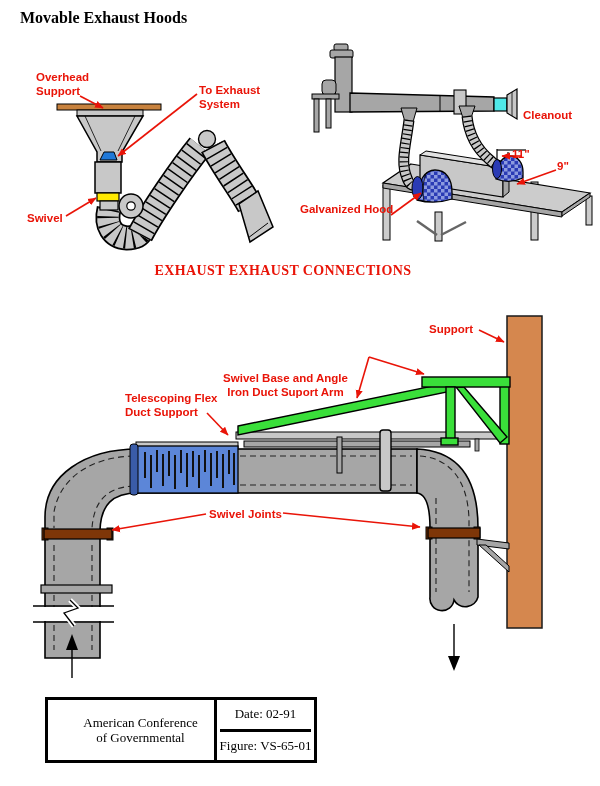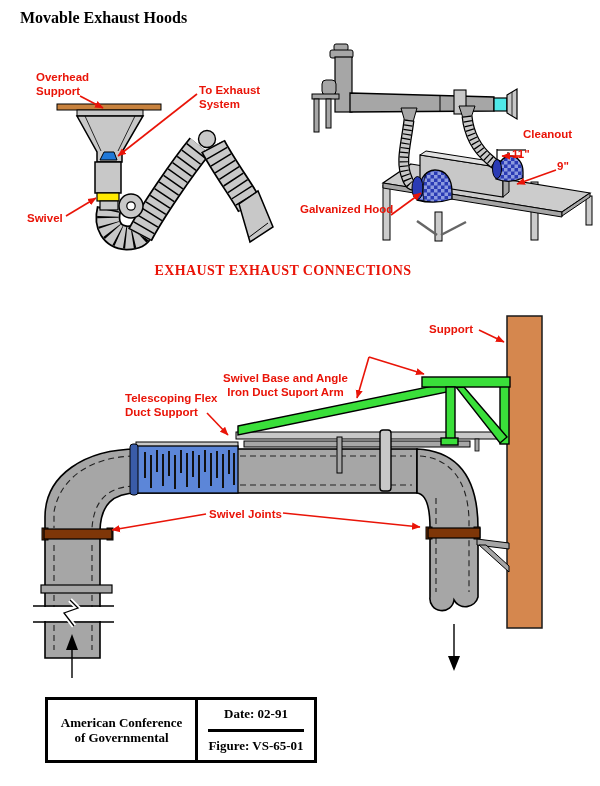--- a/index.html
+++ b/index.html
@@ -5,22 +5,22 @@
   html,body{margin:0;padding:0;background:#fff;}
   body{width:600px;height:786px;position:relative;font-family:"Liberation Sans",sans-serif;overflow:hidden;}
   .stage{position:absolute;left:0;top:0;width:600px;height:580px;}
   svg.draw{position:absolute;left:0;top:0;}
   .page-title{position:absolute;left:20px;top:9px;font:bold 16px "Liberation Serif",serif;color:#000;}
   .heading{position:absolute;left:0;top:263px;width:566px;text-align:center;
            font:bold 14px "Liberation Serif",serif;letter-spacing:.4px;color:var(--label-red);}
   .lbl{position:absolute;color:var(--label-red);font-weight:bold;font-size:11.5px;line-height:14px;}
   .lbl.ctr{text-align:center;}
   .tblock{position:absolute;left:45px;top:697px;width:272px;height:66px;border:3px solid #000;
-          display:flex;box-sizing:border-box;font-family:"Liberation Serif",serif;font-weight:bold;
-          font-size:13px;color:#000;background:#fff;}
+          display:flex;box-sizing:border-box;font-family:"Liberation Serif",serif;font-weight:normal;
+          font-size:13px;color:#000;background:#fff;padding-left:19px;}
   .tb-left{width:147px;border-right:3px solid #000;display:flex;flex-direction:column;
            justify-content:center;text-align:center;line-height:15px;}
   .tb-right{flex:1;display:flex;flex-direction:column;align-items:center;}
   .tb-right>div{flex:1;display:flex;align-items:center;justify-content:center;}
   .tb-right>div+div{border-top:3px solid #000;}
   
   .f-gray{fill:var(--duct-gray);} .f-light{fill:var(--duct-light);}
   .f-table{fill:var(--table-gray);} .f-orange{fill:var(--support-orange);} .f-plate{fill:var(--plate-brown);}
   .f-green{fill:var(--arm-green);} .f-blue{fill:var(--flex-blue);} .f-navy{fill:var(--flex-navy);}
   .f-yellow{fill:var(--swivel-yellow);} .f-cyan{fill:var(--cleanout-cyan);} .f-brown{fill:var(--joint-brown);} .red-line{stroke:var(--label-red);stroke-width:1.6;fill:none;}
@@ -278,21 +278,21 @@
 <div class="lbl" style="left:36px;top:70px;">
   <div>Overhead</div>
   <div>Support</div>
 </div>
 <div class="lbl" style="left:199px;top:83px;">
   <div>To Exhaust</div>
   <div>System</div>
 </div>
 <div class="lbl" style="left:27px;top:211px;">Swivel</div>
 
-<div class="lbl" style="left:523px;top:108px;margin-top:19px;">Cleanout</div>
+<div class="lbl" style="left:523px;top:108px;">Cleanout</div>
 <div class="lbl" style="left:512px;top:147px;">11"</div>
 <div class="lbl" style="left:557px;top:159px;">9"</div>
 <div class="lbl" style="left:300px;top:202px;">Galvanized Hood</div>
 
 <div class="heading">EXHAUST EXHAUST CONNECTIONS</div>
 
 <div class="lbl" style="left:429px;top:322px;">Support</div>
 <div class="lbl ctr" style="left:203px;top:335px;width:165px;margin-top:36px;">
   <div>Swivel Base and Angle</div>
   <div>Iron Duct Suport Arm</div>

